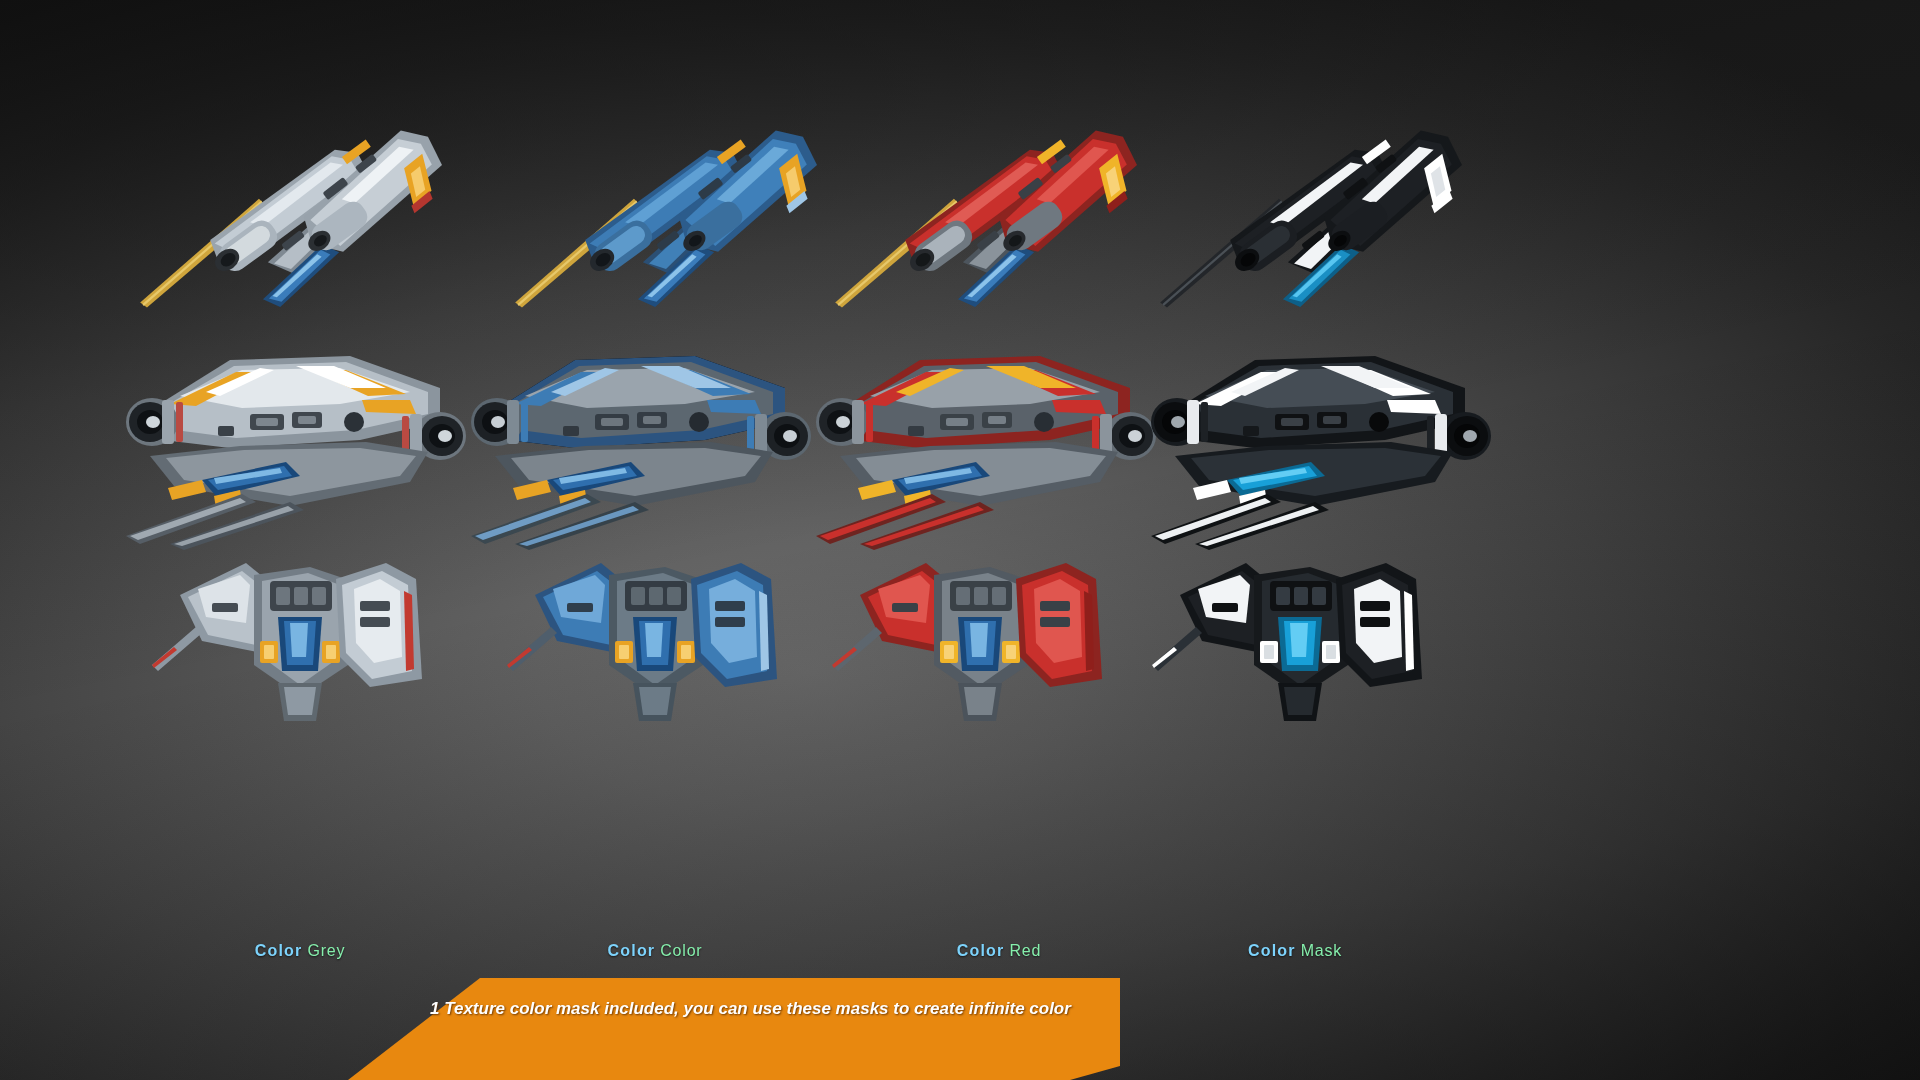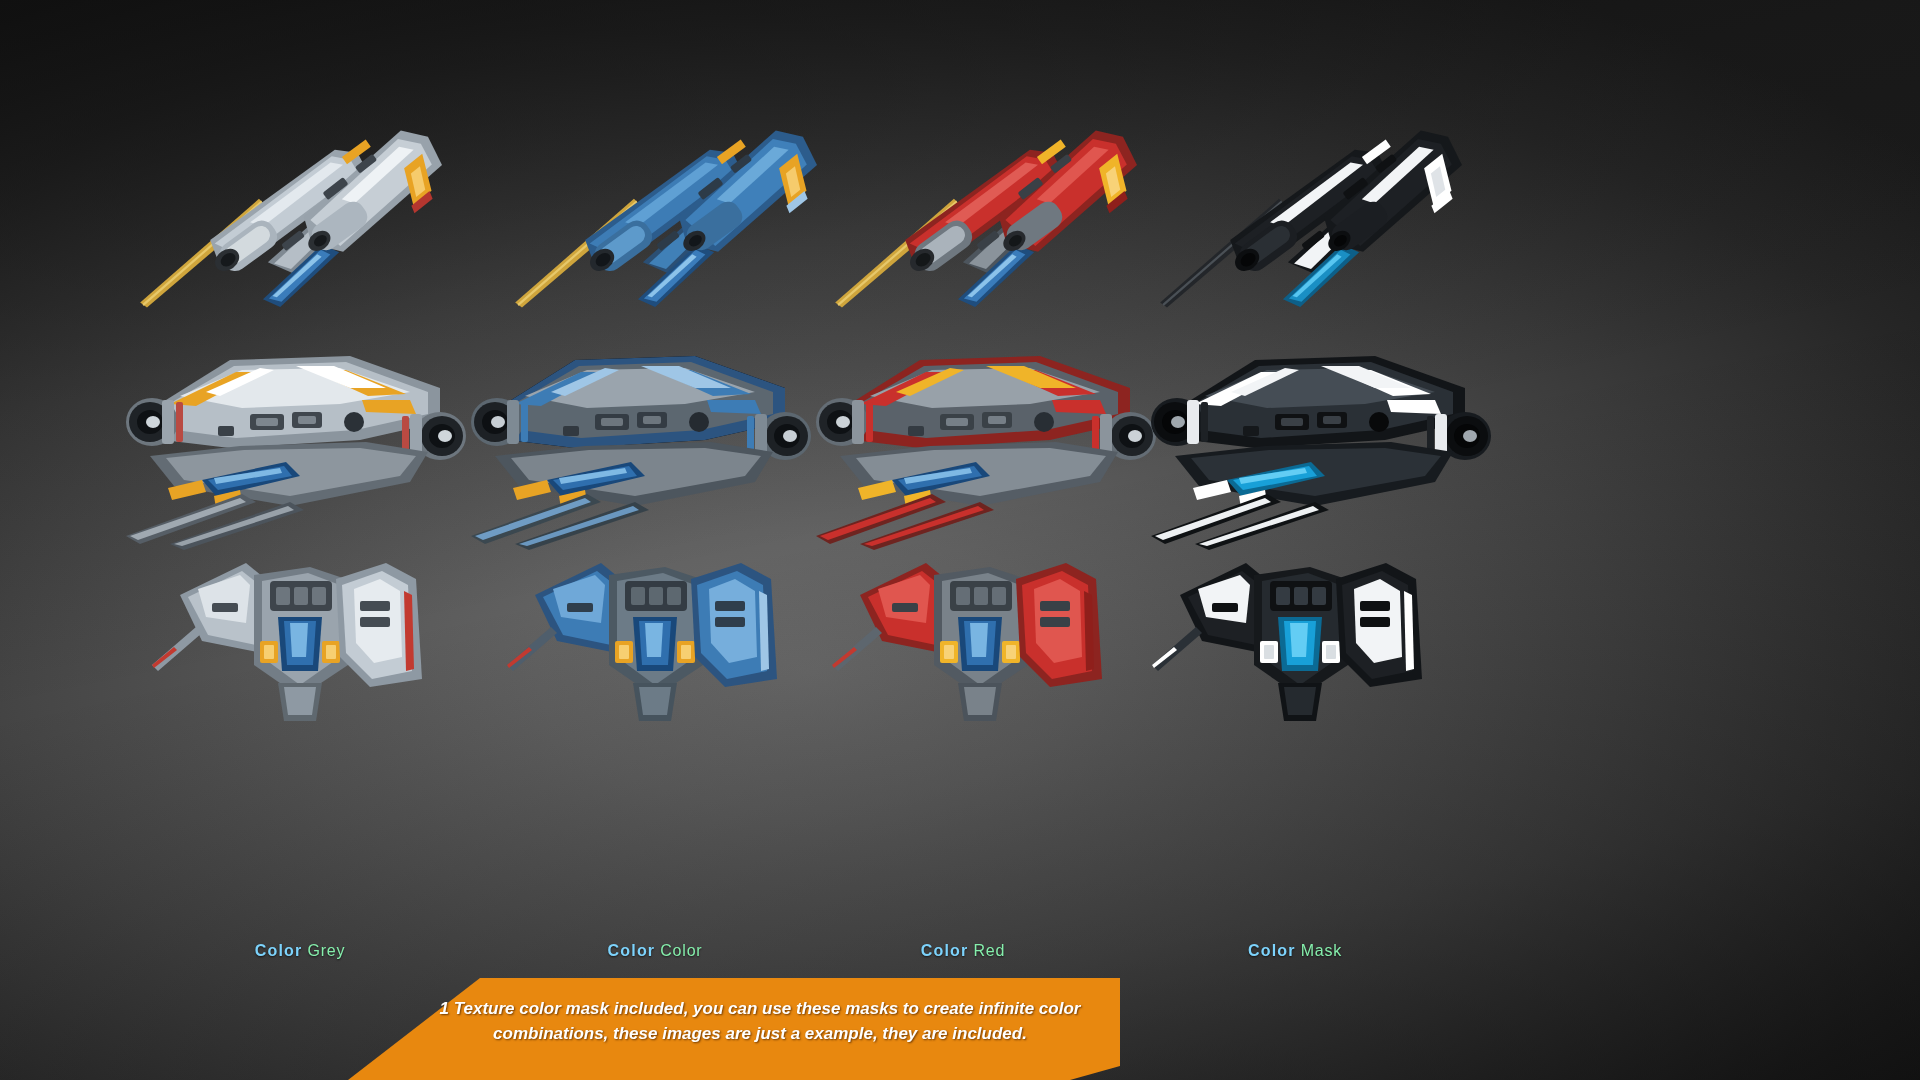--- a/index.html
+++ b/index.html
@@ -54,21 +54,21 @@
   
   .banner{
     position:absolute;
     left:280px; top:978px;
     width:840px; height:102px;
   }
   .banner svg{ position:absolute; inset:0; width:100%; height:100%; }
   .banner-text{
     position:absolute;
     left:150px; top:18px; width:660px;
-    text-align:center;
+    text-align:left;
     color:#ffffff;
     font-size:17px;
     line-height:25px;
     font-style:italic;
     font-weight:600;
     text-shadow:1px 1px 2px rgba(90,45,0,.85);
   }
   .banner-text .strong{ font-weight:700; }
 </style>
 </head>
@@ -544,30 +544,29 @@
 </div>
 
 <div class="label" style="left:150px;">
   <span class="b">Color</span>
   <span class="n">Grey</span>
 </div>
 <div class="label" style="left:505px;">
   <span class="b">Color</span>
   <span class="n">Color</span>
 </div>
-<div class="label" style="left:813px;">
+<div class="label" style="left:849px;">
   <span class="b">Color</span>
   <span class="n">Red</span>
 </div>
 <div class="label" style="left:1145px;">
   <span class="b">Color</span>
   <span class="n">Mask</span>
 </div>
 
 <div class="banner">
   <svg viewBox="0 0 840 102" preserveAspectRatio="none">
     <polygon points="200,0 840,0 840,88 790,102 68,102" fill="#e8880f"></polygon>
   </svg>
   <div class="banner-text">
     <span class="strong">1 Texture color mask included</span><span>, you can use these masks to create infinite color</span>
-    <div>combinations, these images are just a example, they are included.</div>
   </div>
 </div>
 
 </body></html>

